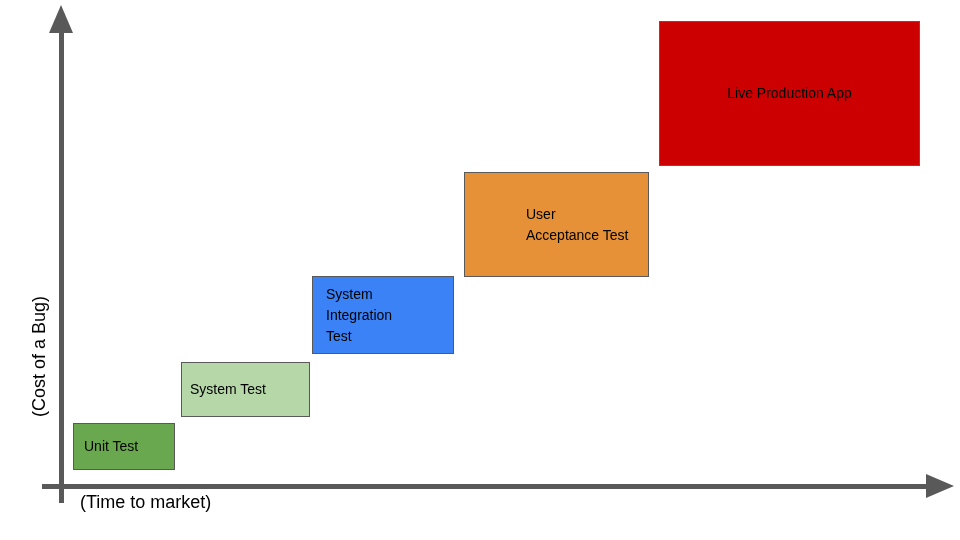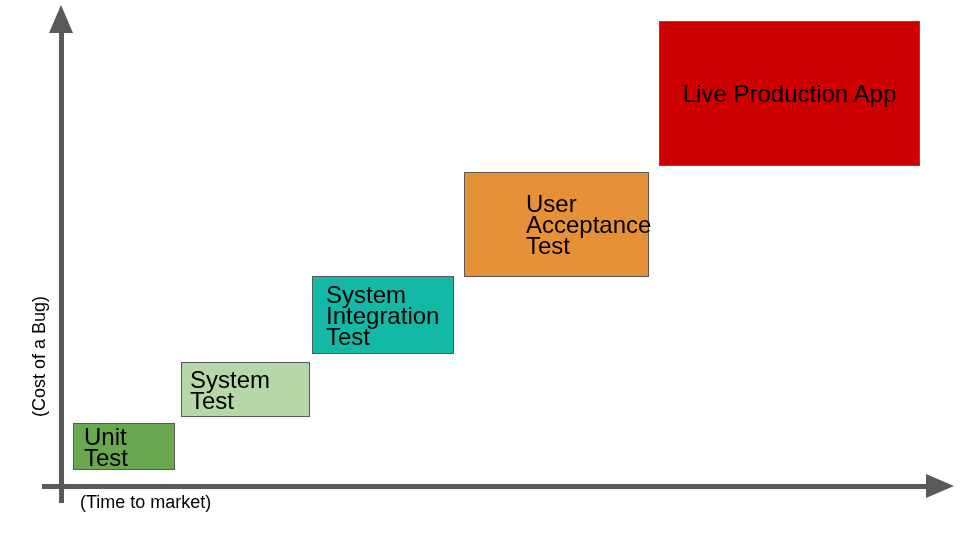--- a/index.html
+++ b/index.html
@@ -72,21 +72,21 @@
     top: 492px;
   }
 
   
   .stage-box {
     position: absolute;
     box-sizing: border-box;
     border: 1.5px solid #595959;
     display: flex;
     align-items: center;
-    font-size: 24px;
+    font-size: 14px;
     line-height: 21px;
     color: #000000;
   }
   .stage-box .stage-label { display: block; }
 
   .stage-1 { left: 73px;  top: 423px; width: 102px; height: 47px;  padding-left: 10px; }
   .stage-2 { left: 181px; top: 362px; width: 129px; height: 55px;  padding-left: 8px;  }
   .stage-3 { left: 312px; top: 276px; width: 142px; height: 78px;  padding-left: 13px; }
   .stage-4 { left: 464px; top: 172px; width: 185px; height: 105px; padding-left: 17px; }
   .stage-5 { left: 659px; top: 21px;  width: 261px; height: 145px; justify-content: center; text-align: center; padding-left: 0; }
@@ -109,21 +109,21 @@
   <div class="axis-label x-axis-label">(Time to market)</div>
 
   <div class="stage-box stage-1" style="background-color: rgb(106, 168, 79); align-items: center;">
     <span class="stage-label">Unit Test</span>
   </div>
 
   <div class="stage-box stage-2" style="background-color: rgb(182, 215, 168);">
     <span class="stage-label">System Test</span>
   </div>
 
-  <div class="stage-box stage-3" style="background-color: #14b8a6;">
+  <div class="stage-box stage-3" style="background-color: #3b82f6;">
     <span class="stage-label">System Integration Test</span>
   </div>
 
   <div class="stage-box stage-4" style="background-color: rgb(230, 145, 56);">
     <span class="stage-label">User Acceptance Test</span>
   </div>
 
   <div class="stage-box stage-5" style="background-color: rgb(204, 0, 0);">
     <span class="stage-label">Live Production App</span>
   </div>

